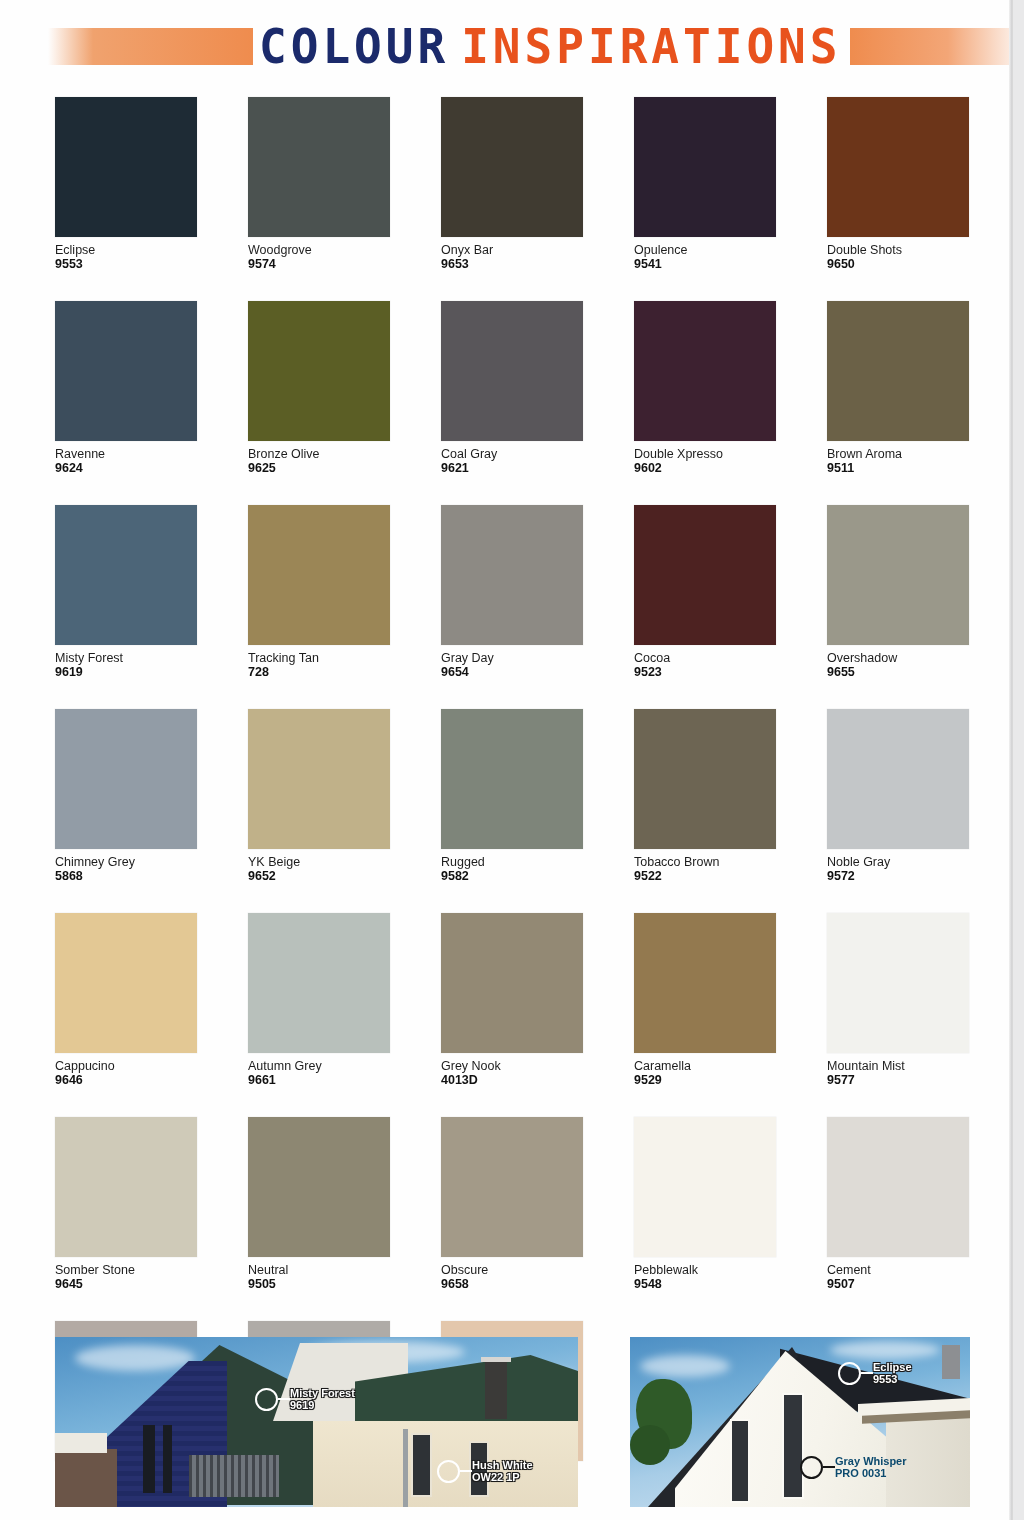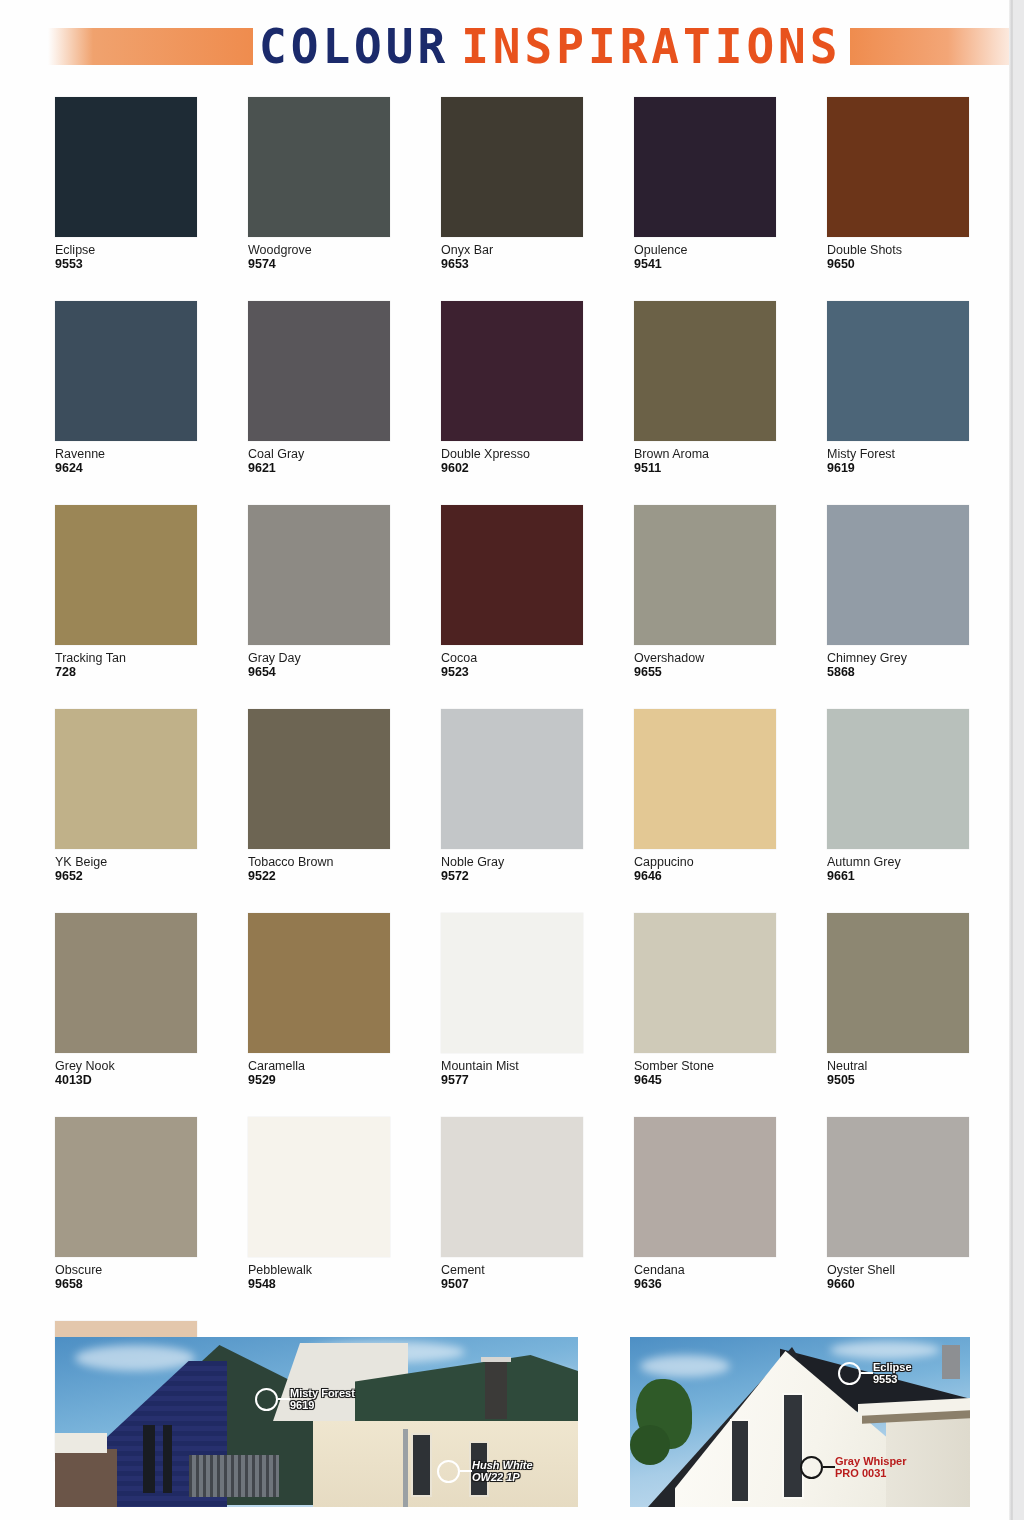--- a/index.html
+++ b/index.html
@@ -94,21 +94,21 @@
   .dot{
     width:19px;height:19px;border:2.5px solid #fff;border-radius:50%;
     flex:0 0 auto;background:transparent;
   }
   .lead{width:12px;height:2.5px;background:#fff;flex:0 0 auto;}
   .ctext{font-size:11px;line-height:12px;}
   .ctext .cn{display:block;font-weight:600;}
   .ctext .cc{display:block;font-weight:700;}
   .callout.dark .dot{border-color:#161616;}
   .callout.dark .lead{background:#161616;}
-  .callout.dark{color:#b91c1c;}
+  .callout.dark{color:#0c4a6e;}
   .callout.outlined .ctext{
     text-shadow:
       -1px -1px 0 #1a1a1a, 1px -1px 0 #1a1a1a,
       -1px  1px 0 #1a1a1a, 1px  1px 0 #1a1a1a,
        0 0 2px #1a1a1a;
   }
 </style>
 </head>
 <body>
 
@@ -160,20 +160,27 @@
         </div>
       </div>
       <div class="cell">
         <span class="chip" style="background:#3c4d5c;"></span>
         <div class="meta">
           <div class="cname">Ravenne</div>
           <div class="ccode">9624</div>
         </div>
       </div>
       <div class="cell">
+        <span class="chip" style="background:#5b5e25;"></span>
+        <div class="meta">
+          <div class="cname">Bronze Olive</div>
+          <div class="ccode">9625</div>
+        </div>
+      </div>
+      <div class="cell">
         <span class="chip" style="background:#59565a;"></span>
         <div class="meta">
           <div class="cname">Coal Gray</div>
           <div class="ccode">9621</div>
         </div>
       </div>
       <div class="cell">
         <span class="chip" style="background:#3d2130;"></span>
         <div class="meta">
           <div class="cname">Double Xpresso</div>
@@ -227,20 +234,27 @@
         <div class="meta">
           <div class="cname">Chimney Grey</div>
           <div class="ccode">5868</div>
         </div>
       </div>
       <div class="cell">
         <span class="chip" style="background:#c0b189;"></span>
         <div class="meta">
           <div class="cname">YK Beige</div>
           <div class="ccode">9652</div>
+        </div>
+      </div>
+      <div class="cell">
+        <span class="chip" style="background:#7e857a;"></span>
+        <div class="meta">
+          <div class="cname">Rugged</div>
+          <div class="ccode">9582</div>
         </div>
       </div>
       <div class="cell">
         <span class="chip" style="background:#6d6553;"></span>
         <div class="meta">
           <div class="cname">Tobacco Brown</div>
           <div class="ccode">9522</div>
         </div>
       </div>
       <div class="cell">
@@ -382,21 +396,21 @@
     <div class="shape" style="left:0px;top:96px;width:52px;height:20px;background:#eceae2;"></div>
     <div class="callouts">
         <div class="callout outlined" style="left: 200px; top: 50px;">
           <span class="dot"></span>
           <span class="lead"></span>
           <span class="ctext">
             <span class="cn">Misty Forest</span>
             <span class="cc">9619</span>
           </span>
         </div>
-        <div class="callout outlined" style="left: 382px; top: 122px; font-style: italic;">
+        <div class="callout outlined" style="left: 382px; top: 122px;">
           <span class="dot"></span>
           <span class="lead"></span>
           <span class="ctext">
             <span class="cn">Hush White</span>
             <span class="cc">OW22 1P</span>
           </span>
         </div>
       </div>
   </div>
 

